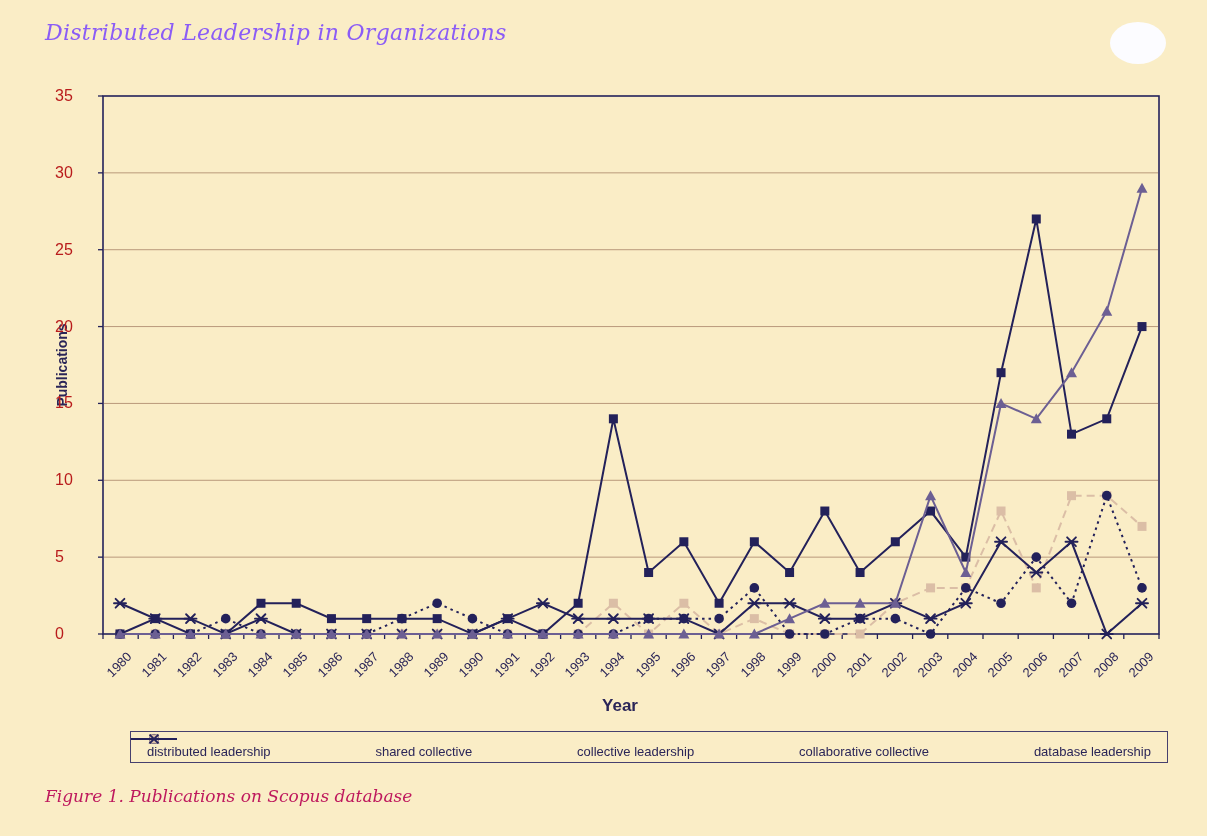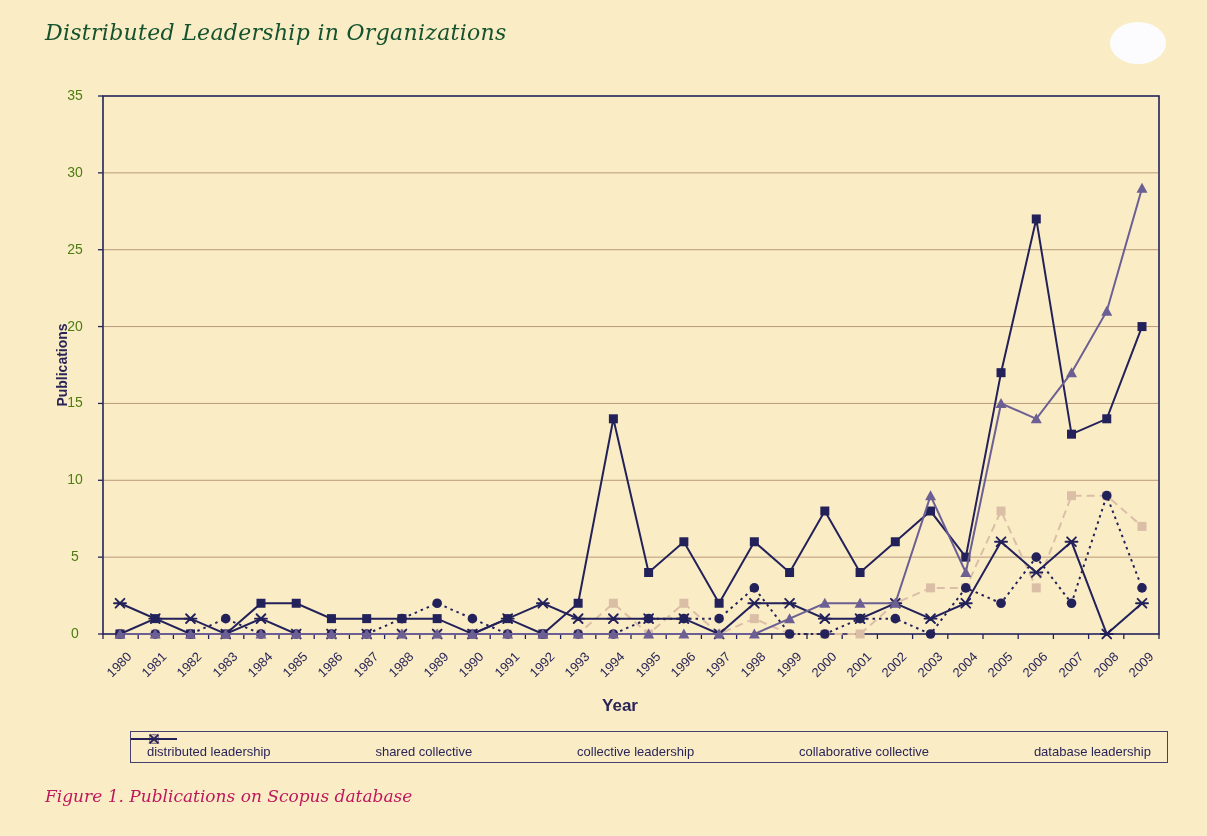--- a/index.html
+++ b/index.html
@@ -6,21 +6,21 @@
   .page{
     position:relative;
     width:1207px;height:836px;
     background:#FAEDC6;
     font-family:"Liberation Sans","DejaVu Sans",sans-serif;
     overflow:hidden;
   }
   .doc-title{
     position:absolute;left:45px;top:20px;
     font-family:"DejaVu Serif","Liberation Serif",serif;
-    font-style:italic;font-size:22px;color:#14532d;
+    font-style:italic;font-size:22px;color:#8b5cf6;
     letter-spacing:0.3px;
   }
   .blob{
     position:absolute;left:1110px;top:22px;width:56px;height:42px;
     background:#FCFCFF;border-radius:50%;
   }
   .chart-wrap{position:absolute;left:0;top:0;width:1207px;height:836px;}
   svg{position:absolute;left:0;top:0;}
   .axis-label-y{
     position:absolute;left:62px;top:365px;
@@ -32,22 +32,22 @@
     font-size:17px;font-weight:bold;color:#2A2558;
   }
   .xlabel{
     position:absolute;width:60px;text-align:right;
     font-size:13px;color:#2A2558;
     transform-origin:100% 0;
     transform:rotate(-45deg);
     white-space:nowrap;
   }
   .ylabel{
-    position:absolute;width:40px;text-align:center;
-    font-size:14px;color:#4d7c0f;
+    position:absolute;width:40px;text-align:left;
+    font-size:16px;color:#b91c1c;
   }
   .legend{
     position:absolute;left:130px;top:731px;width:1038px;height:32px;
     border:1px solid #46406E;background:#FAEDC6;
     display:flex;align-items:center;justify-content:space-between;
     padding:0 16px;box-sizing:border-box;
   }
   .legend-item{display:flex;align-items:center;gap:6px;}
   .legend-item span{font-size:13px;color:#2A2558;white-space:nowrap;margin-top:9px;}
   .caption{

